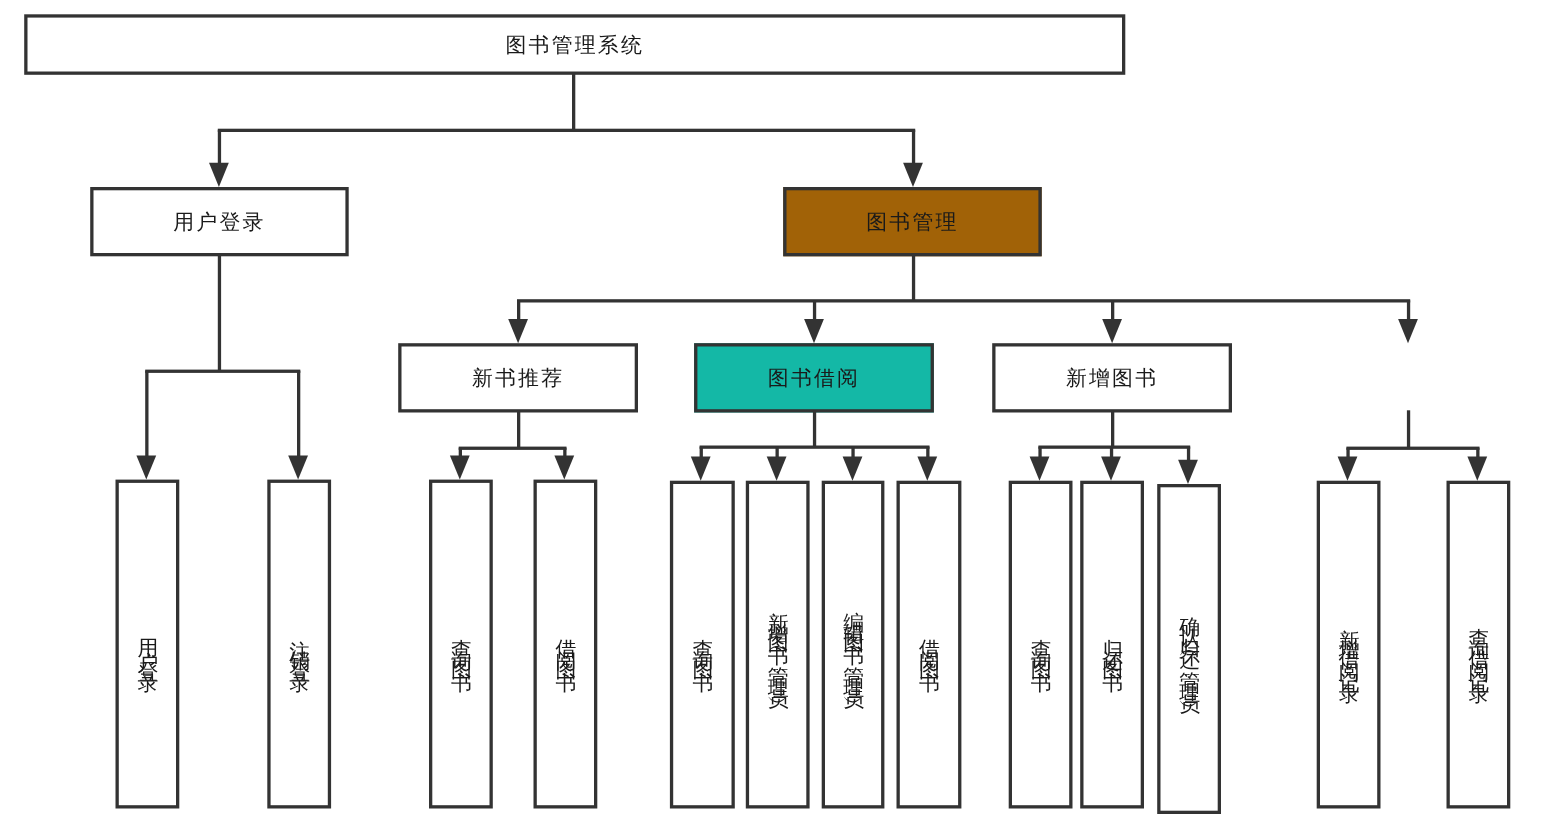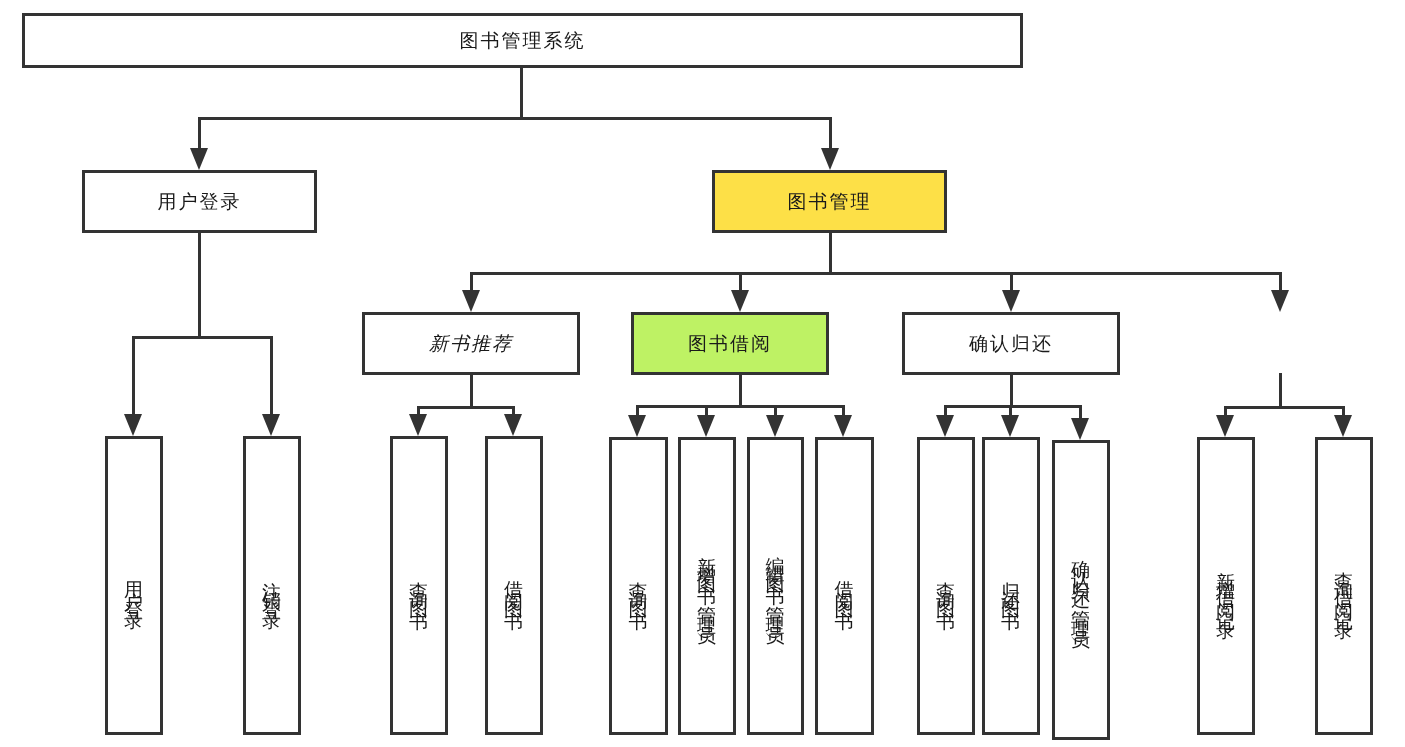--- a/index.html
+++ b/index.html
@@ -56,31 +56,31 @@
 </head>
 <body>
 
 <div id="canvas">
 <div class="node horiz" style="left: 22px; top: 13px; width: 1001px; height: 55px; border-color: rgb(51, 51, 51); background: rgb(255, 255, 255);">
       <span class="lbl" style="color: rgb(26, 26, 26);">图书管理系统</span>
     </div>
     <div class="node horiz" style="left: 82px; top: 170px; width: 235px; height: 63px; border-color: rgb(51, 51, 51); background: rgb(255, 255, 255);">
       <span class="lbl" style="color: rgb(26, 26, 26);">用户登录</span>
     </div>
-    <div class="node horiz" style="left: 712px; top: 170px; width: 235px; height: 63px; border-color: rgb(51, 51, 51); background: #fde047;">
+    <div class="node horiz" style="left: 712px; top: 170px; width: 235px; height: 63px; border-color: rgb(51, 51, 51); background: #a16207;">
       <span class="lbl" style="color: rgb(26, 26, 26);">图书管理</span>
     </div>
     <div class="node horiz" style="left: 362px; top: 312px; width: 218px; height: 63px; border-color: rgb(51, 51, 51); background: rgb(255, 255, 255);">
-      <span class="lbl" style="color: rgb(26, 26, 26); font-style: italic;">新书推荐</span>
+      <span class="lbl" style="color: rgb(26, 26, 26);">新书推荐</span>
     </div>
-    <div class="node horiz" style="left: 631px; top: 312px; width: 198px; height: 63px; border-color: rgb(51, 51, 51); background: #bef264;">
+    <div class="node horiz" style="left: 631px; top: 312px; width: 218px; height: 63px; border-color: rgb(51, 51, 51); background: #14b8a6;">
       <span class="lbl" style="color: rgb(26, 26, 26);">图书借阅</span>
     </div>
     <div class="node horiz" style="left: 902px; top: 312px; width: 218px; height: 63px; border-color: rgb(51, 51, 51); background: rgb(255, 255, 255);">
-      <span class="lbl" style="color: rgb(26, 26, 26);">确认归还</span>
+      <span class="lbl" style="color: rgb(26, 26, 26);">新增图书</span>
     </div>
     <div class="node vert" style="left: 105px; top: 436px; width: 58px; height: 299px; border-color: rgb(51, 51, 51); background: rgb(255, 255, 255);">
       <span class="lbl" style="color: rgb(26, 26, 26);">用户登录</span>
     </div>
     <div class="node vert" style="left: 243px; top: 436px; width: 58px; height: 299px; border-color: rgb(51, 51, 51); background: rgb(255, 255, 255);">
       <span class="lbl" style="color: rgb(26, 26, 26);">注销登录</span>
     </div>
     <div class="node vert" style="left: 390px; top: 436px; width: 58px; height: 299px; border-color: rgb(51, 51, 51); background: rgb(255, 255, 255);">
       <span class="lbl" style="color: rgb(26, 26, 26);">查询图书</span>
     </div>

